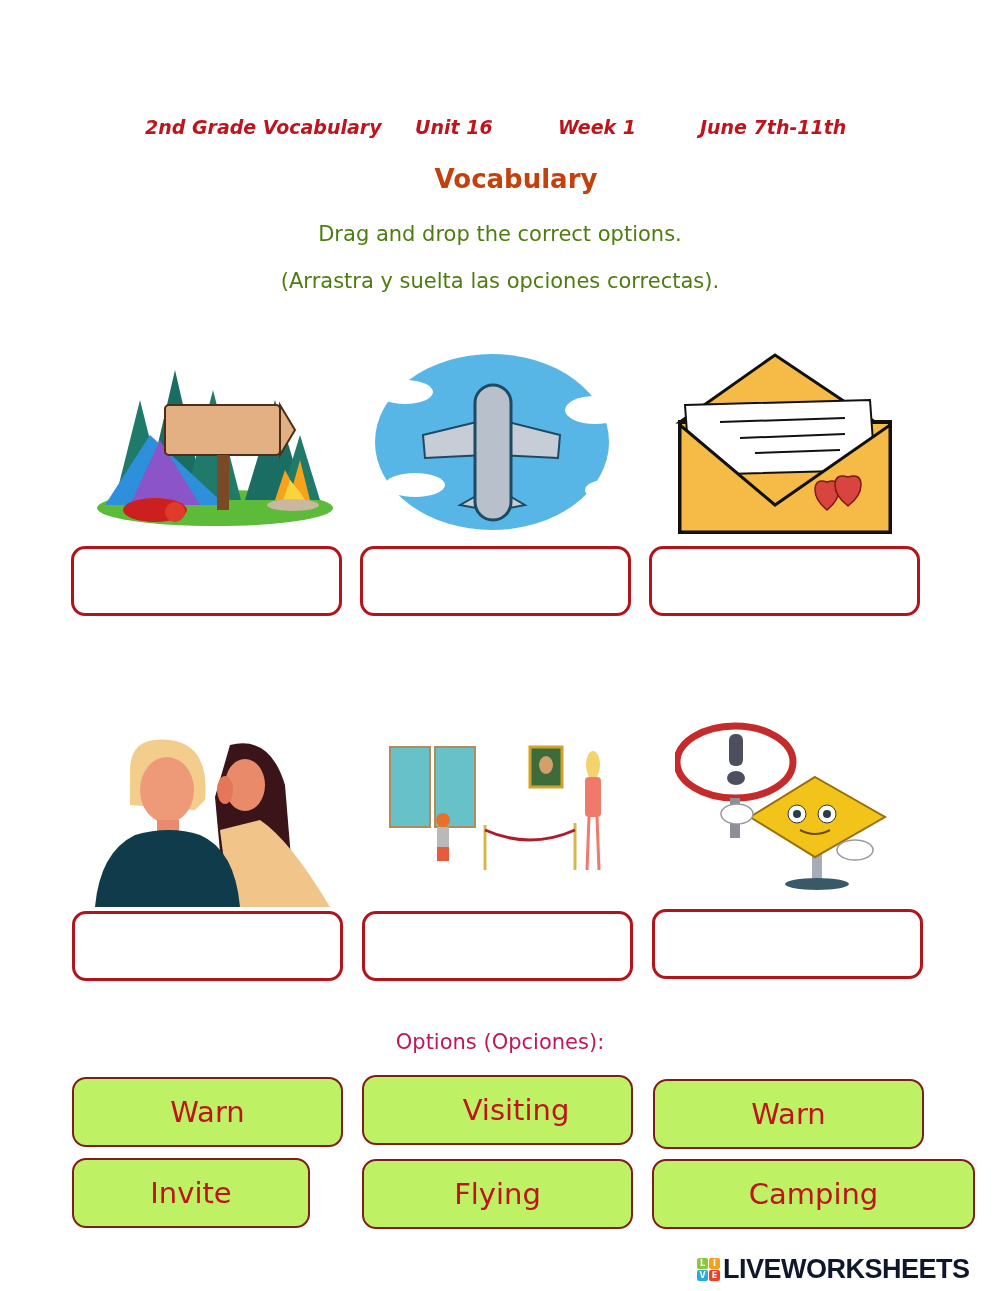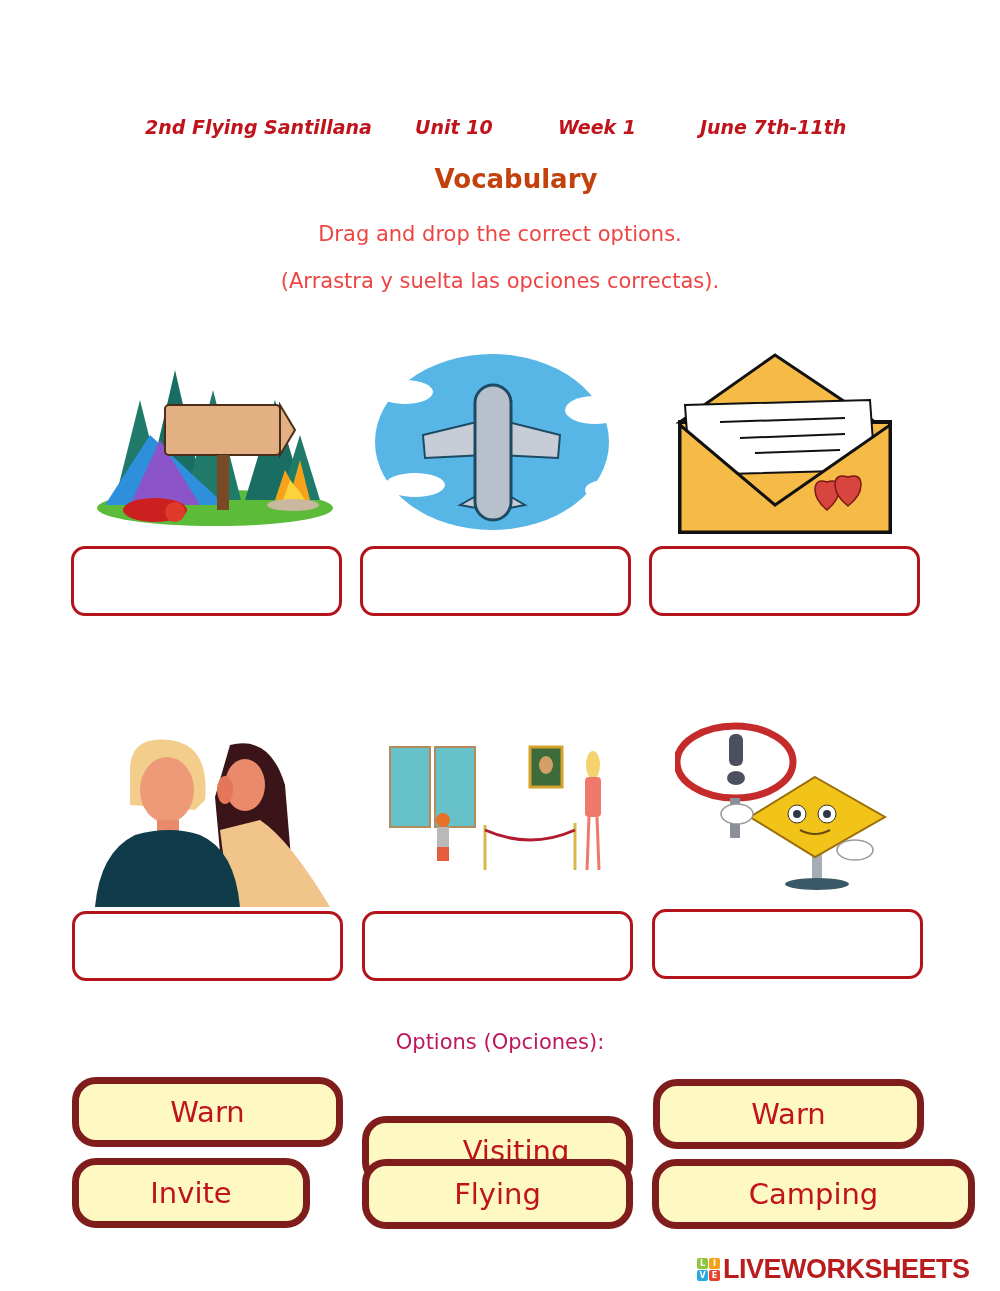--- a/index.html
+++ b/index.html
@@ -3,38 +3,38 @@
 <meta charset="utf-8">
 <style>
   html, body { margin: 0; padding: 0; background: #ffffff; }
   body { width: 1000px; height: 1291px; position: relative; overflow: hidden;
          font-family: "DejaVu Sans", sans-serif; }
   .abs { position: absolute; }
   .header-line { top: 116px; left: 0; width: 1000px; height: 30px; }
   .header-item { position: absolute; top: 0; font-size: 19px; font-style: italic; font-weight: bold;
                  color: #c0141c; white-space: nowrap; }
   .title { top: 164px; left: 16px; width: 1000px; text-align: center; font-size: 26px; font-weight: bold; color: #c2410c; }
-  .instr { left: 0; width: 1000px; text-align: center; font-size: 21px; color: #ef4444; }
+  .instr { left: 0; width: 1000px; text-align: center; font-size: 21px; color: #4d7c0f; }
   .pic { position: absolute; }
   .dropbox { position: absolute; border: 3px solid #b3141c; border-radius: 14px; background: #fff; box-sizing: border-box; }
   .options-label { top: 1030px; left: 0; width: 1000px; text-align: center; font-size: 21px; color: #be185d; }
-  .opt { position: absolute; border: 7px solid #7f1d1d; border-radius: 24px; background: #fef9c3; box-sizing: border-box;
+  .opt { position: absolute; border: 2px solid #7f1d1d; border-radius: 14px; background: #bef264; box-sizing: border-box;
          display: flex; align-items: center; justify-content: center; font-size: 29px; color: #c0141c; cursor: grab; }
   .logo { top: 1254px; left: 697px; height: 30px; display: flex; align-items: center; }
   .logo-mark { display: grid; grid-template-columns: 11px 11px; grid-template-rows: 11px 11px; gap: 1px; margin-right: 3px; }
   .logo-mark span { display: flex; align-items: center; justify-content: center; font-size: 8px; font-weight: bold; color: #fff;
                     border-radius: 2px; font-family: "DejaVu Sans", sans-serif; }
-  .logo-text { font-size: 27px; font-weight: bold; color: #b91c1c; letter-spacing: -0.5px; font-family: "Liberation Sans", sans-serif; }
+  .logo-text { font-size: 27px; font-weight: bold; color: #0f172a; letter-spacing: -0.5px; font-family: "Liberation Sans", sans-serif; }
 </style>
 </head>
 <body>
 
 <div class="abs header-line">
-  <span class="header-item" style="left:145px;">2nd Flying Santillana</span>
-  <span class="header-item" style="left:415px;">Unit 10</span>
+  <span class="header-item" style="left:145px;">2nd Grade Vocabulary</span>
+  <span class="header-item" style="left:415px;">Unit 16</span>
   <span class="header-item" style="left:558px;">Week 1</span>
   <span class="header-item" style="left:700px;">June 7th-11th</span>
 </div>
 
 <div class="abs title">Vocabulary</div>
 <div class="abs instr" style="top:222px;">Drag and drop the correct options.</div>
 <div class="abs instr" style="top:269px;">(Arrastra y suelta las opciones correctas).</div>
 
 <svg class="pic" style="left:95px; top:360px;" width="240" height="170" viewBox="0 0 240 170">
   <ellipse cx="120" cy="148" rx="118" ry="18" fill="#5dbb3a"></ellipse>
@@ -129,21 +129,21 @@
   <ellipse cx="62" cy="92" rx="16" ry="10" fill="#ffffff" stroke="#999" stroke-width="1.5"></ellipse>
 </svg>
 
 <div class="dropbox" style="left:72px; top:911px; width:271px; height:70px;"></div>
 <div class="dropbox" style="left:362px; top:911px; width:271px; height:70px;"></div>
 <div class="dropbox" style="left:652px; top:909px; width:271px; height:70px;"></div>
 
 <div class="abs options-label">Options (Opciones):</div>
 
 <div class="opt" style="left:72px; top:1077px; width:271px; height:70px;">Warn</div>
-<div class="opt" style="left:362px; top:1116px; width:271px; height:70px;padding-left:37px;">Visiting</div>
+<div class="opt" style="left:362px; top:1075px; width:271px; height:70px;padding-left:37px;">Visiting</div>
 <div class="opt" style="left:653px; top:1079px; width:271px; height:70px;">Warn</div>
 <div class="opt" style="left:72px; top:1158px; width:238px; height:70px;">Invite</div>
 <div class="opt" style="left:362px; top:1159px; width:271px; height:70px;">Flying</div>
 <div class="opt" style="left:652px; top:1159px; width:323px; height:70px;">Camping</div>
 
 <div class="abs logo">
   <div class="logo-mark">
     <span style="background:#8cc63f;">L</span>
     <span style="background:#f7a11a;">I</span>
     <span style="background:#29a9e0;">V</span>

